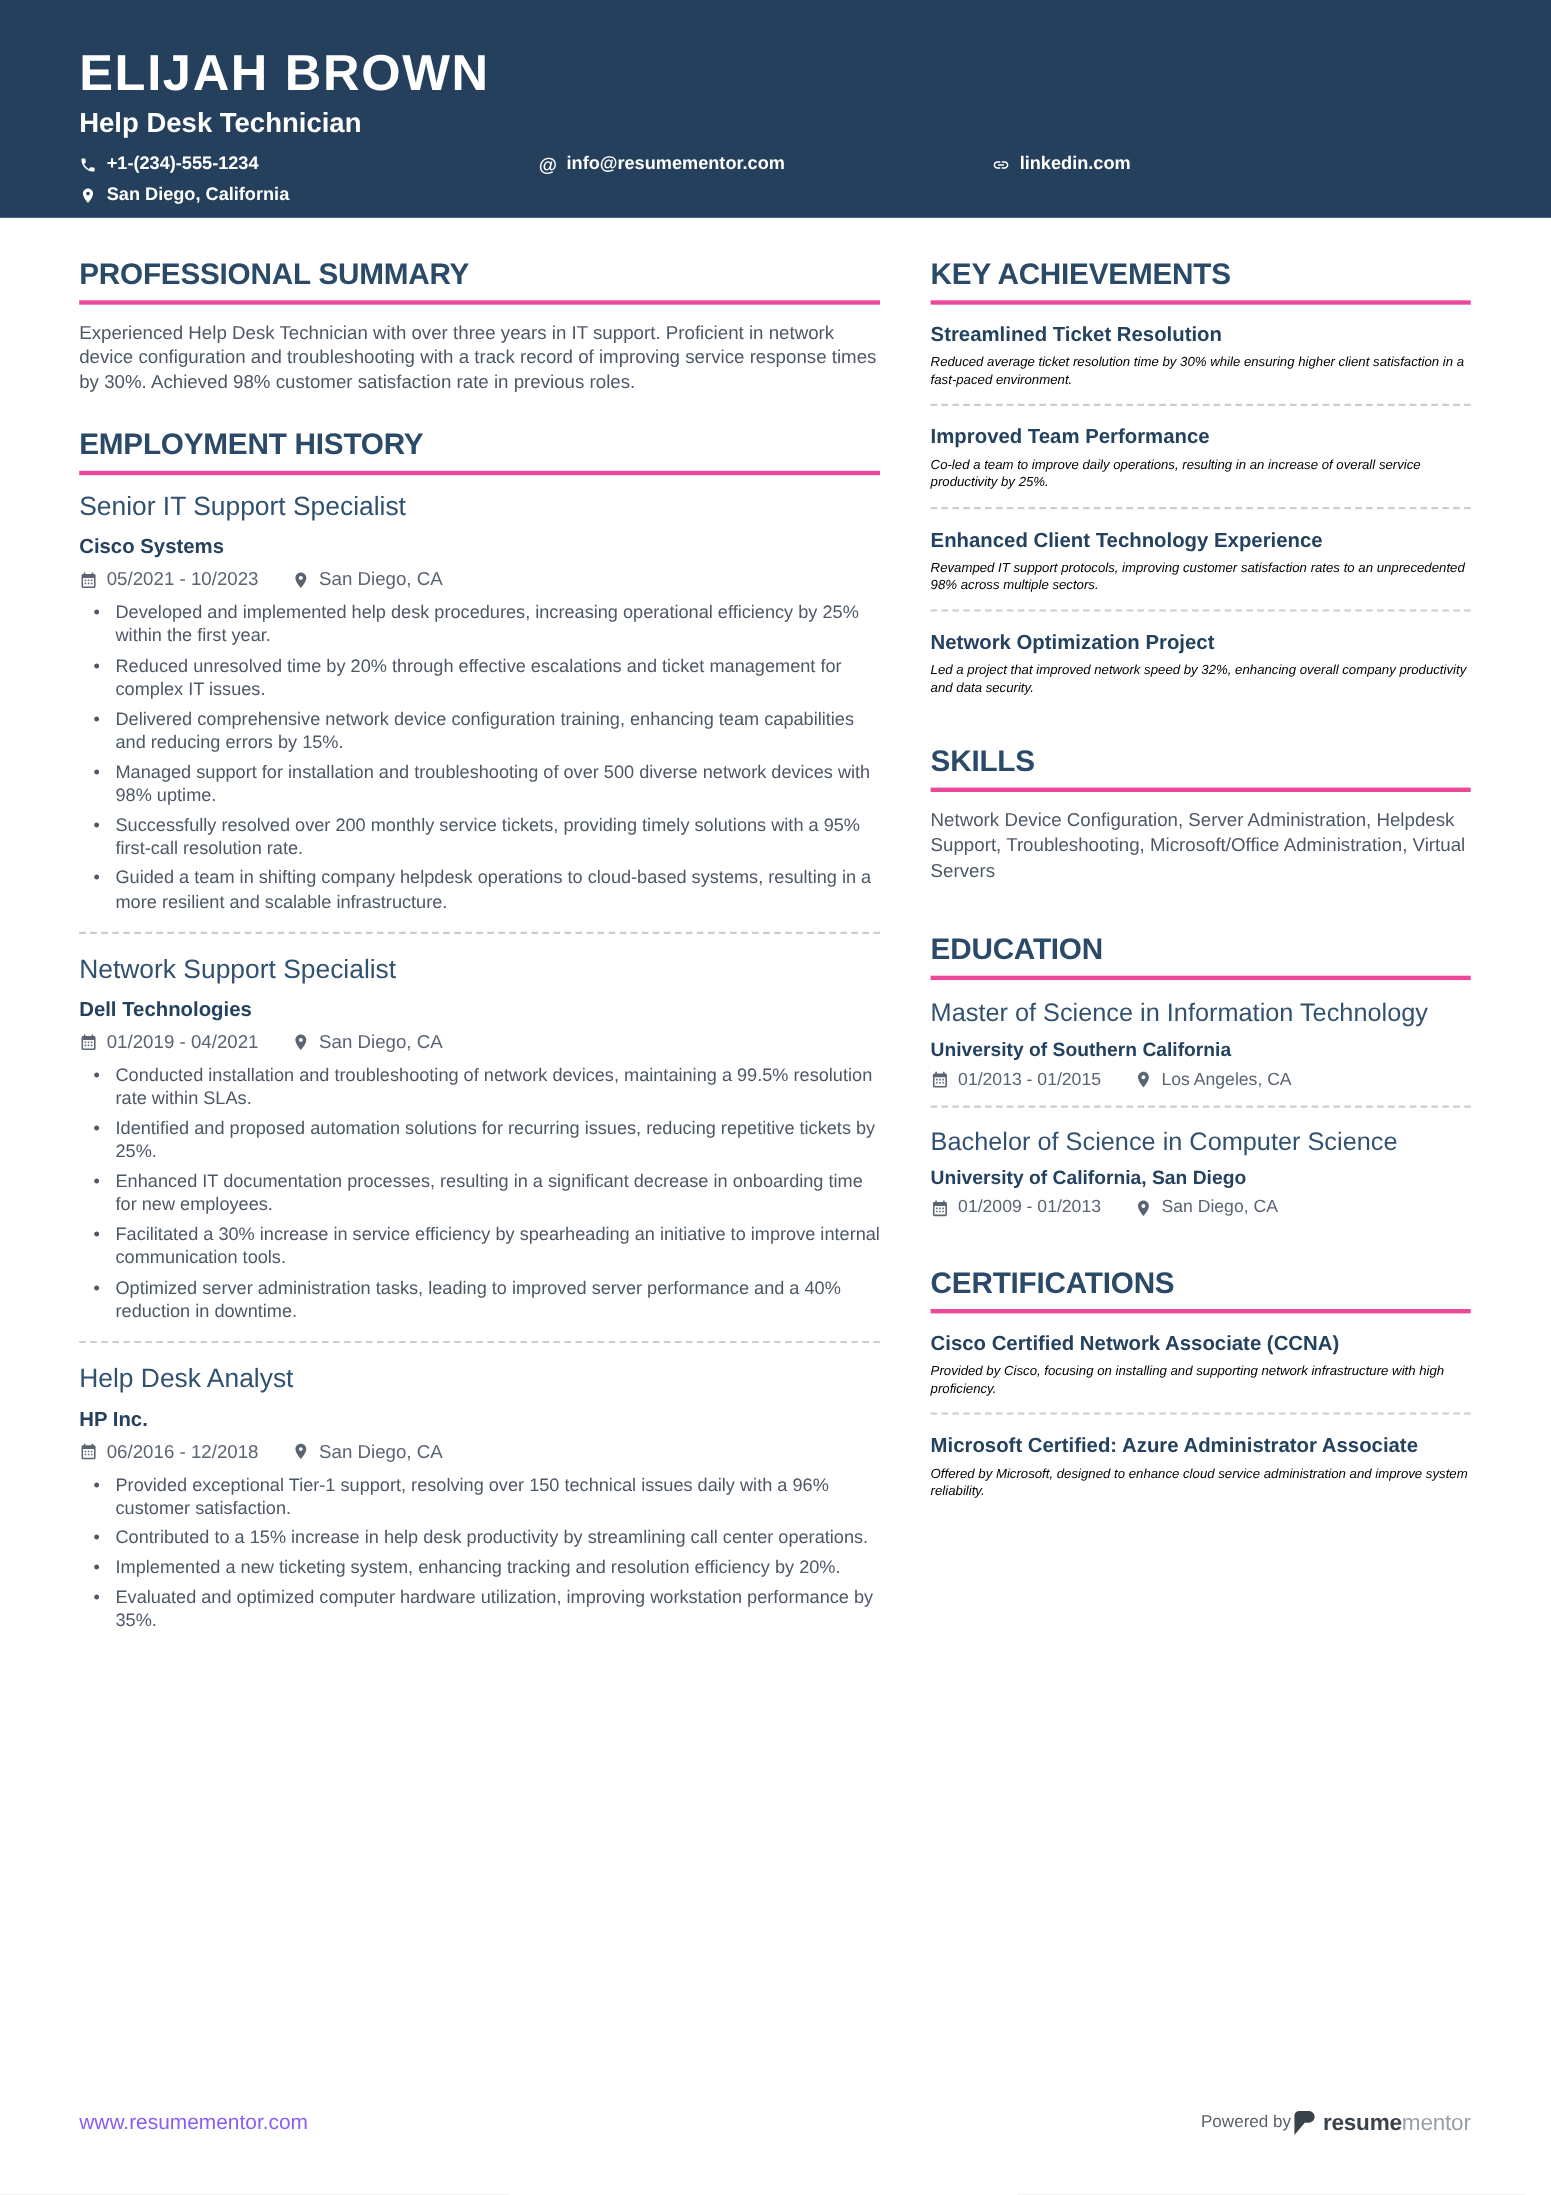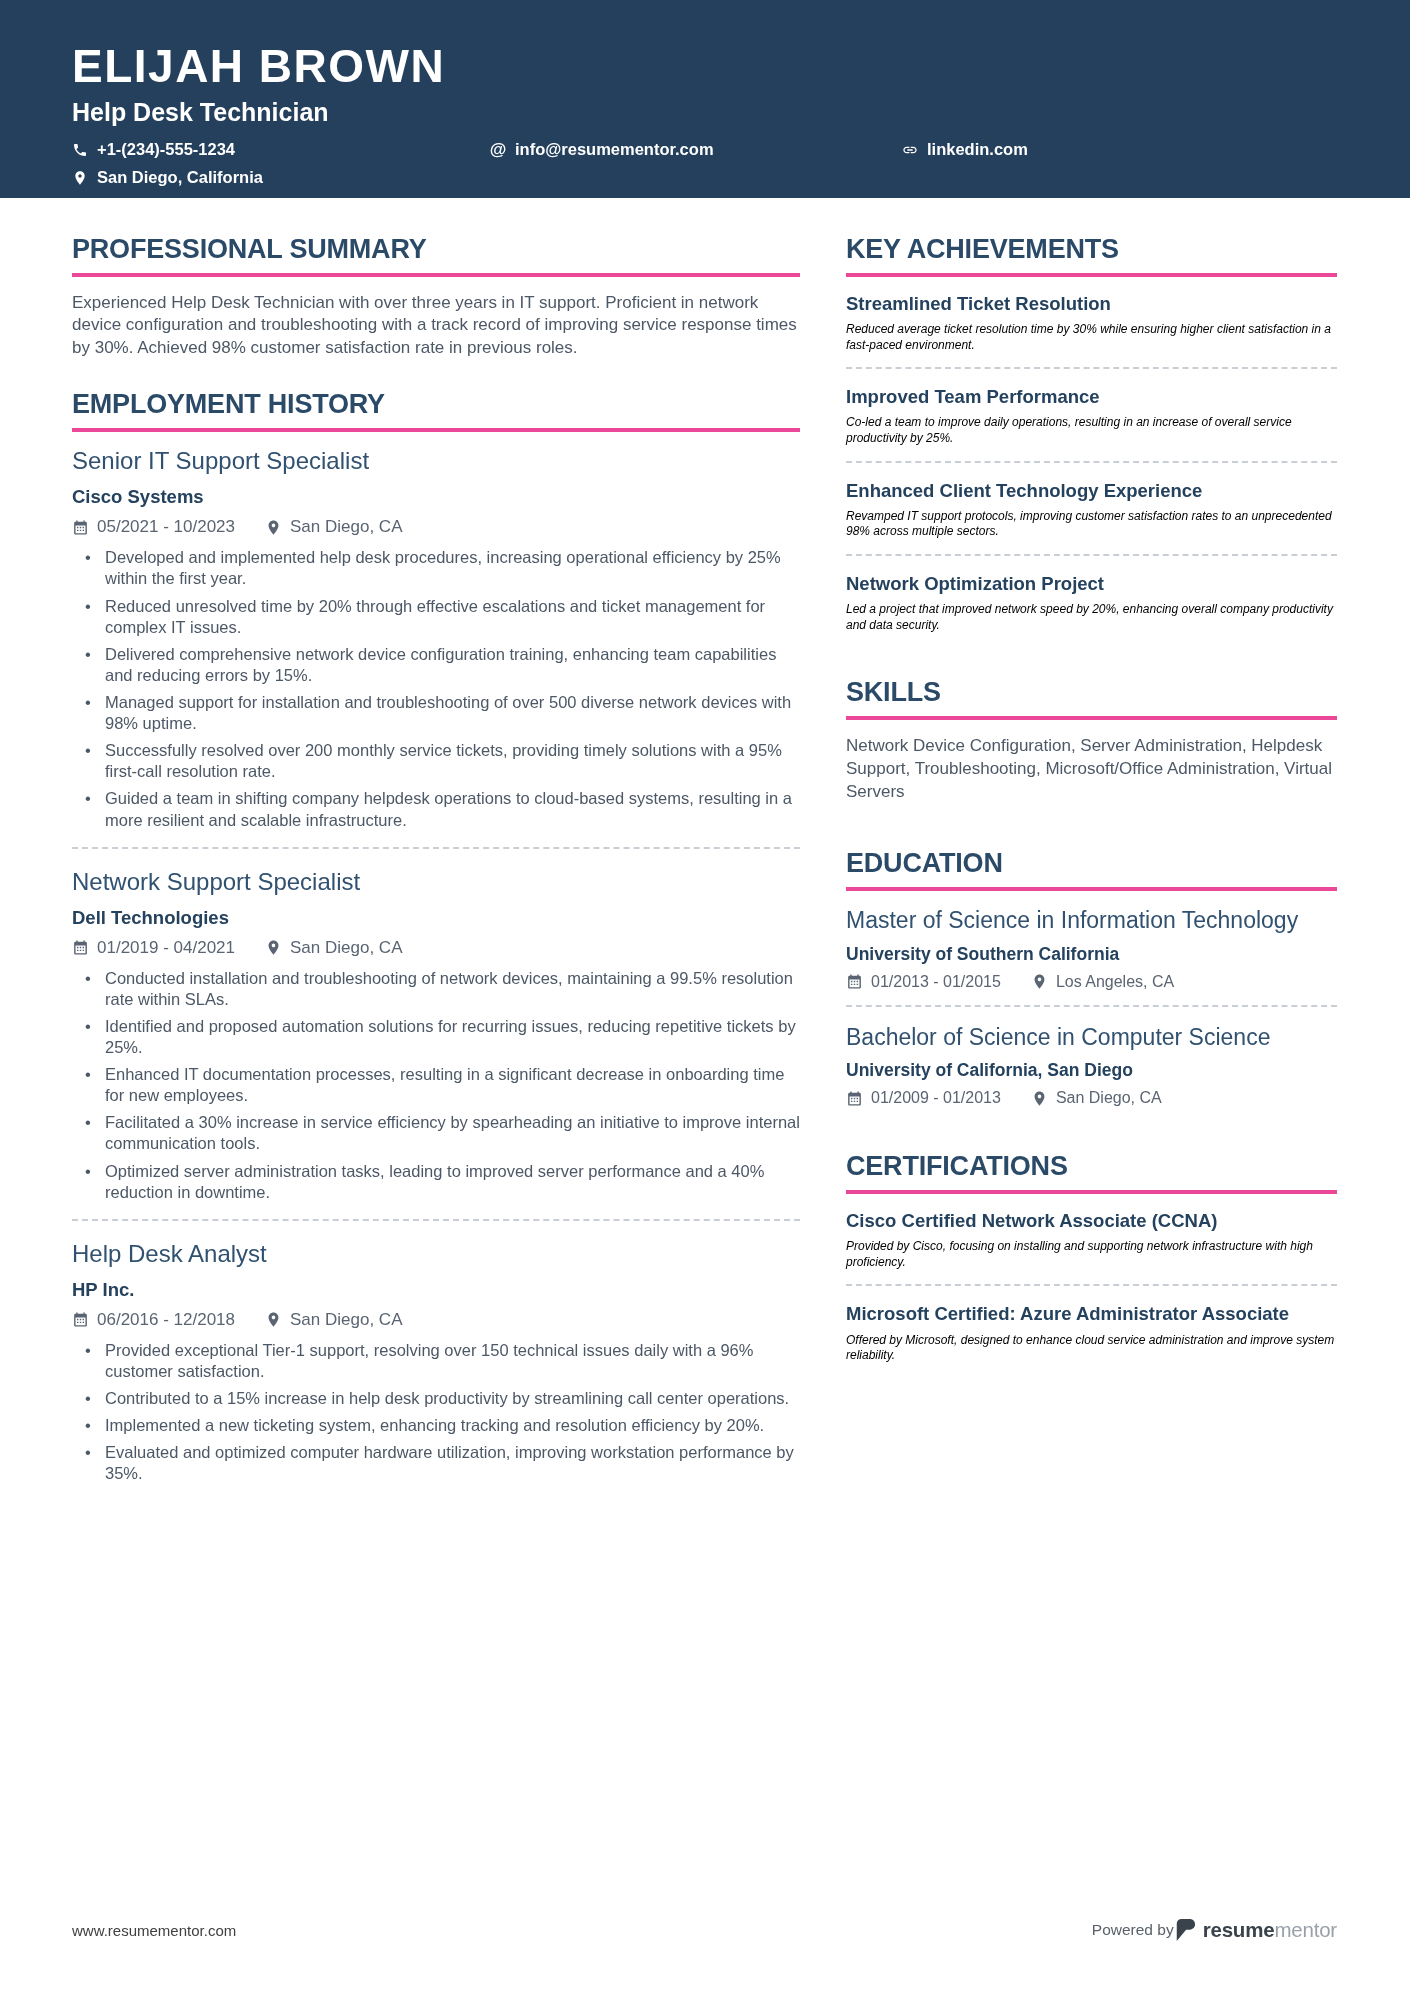--- a/index.html
+++ b/index.html
@@ -65,21 +65,21 @@
   .degree { font-size: 23px; font-weight: 500; color: #315170; line-height: 1.24; margin-bottom: 9px; }
   .school { font-size: 17.5px; font-weight: 700; color: #24415E; margin-bottom: 8px; }
   .edu-meta { font-size: 16px; }
   .skills-text { font-size: 17px; line-height: 1.35; color: #4D5866; }
   .mt-lg { margin-top: 44px; }
   
   .footer {
     position: absolute; left: 72px; right: 73px; bottom: 52px;
     display: flex; justify-content: space-between; align-items: center;
   }
-  .footer-site { font-size: 15px; color: #404040; text-decoration: none; text-align: center; }
+  .footer-site { font-size: 19px; color: #8b5cf6; text-decoration: none; text-align: center; }
   .footer-right { display: flex; align-items: center; }
   .powered { font-size: 15.5px; color: #5A6169; }
   .logo { display: inline-flex; align-items: center; gap: 7px; }
   .logo svg { width: 22px; height: 26px; display: block; }
   .logo-text { font-size: 20.5px; letter-spacing: -0.2px; }
   .logo-bold  { font-weight: 800; color: #3A434C; }
   .logo-light { font-weight: 500; color: #99A0A8; }
 </style>
 </head>
 <body>
@@ -250,21 +250,21 @@
           <div class="ach-text">Co-led a team to improve daily operations, resulting in an increase of overall service productivity by 25%.</div>
         </div>
         <div class="dashed-sm"></div>
         <div>
           <div class="ach-title">Enhanced Client Technology Experience</div>
           <div class="ach-text">Revamped IT support protocols, improving customer satisfaction rates to an unprecedented 98% across multiple sectors.</div>
         </div>
         <div class="dashed-sm"></div>
         <div>
           <div class="ach-title">Network Optimization Project</div>
-          <div class="ach-text">Led a project that improved network speed by 20%, enhancing overall company productivity and data security.</div>
+          <div class="ach-text">Led a project that improved network speed by 32%, enhancing overall company productivity and data security.</div>
         </div>
       </div>
 
       <div class="section mt-lg">
         <div class="section-title">SKILLS</div>
         <p class="skills-text">Network Device Configuration, Server Administration, Helpdesk Support, Troubleshooting, Microsoft/Office Administration, Virtual Servers</p>
       </div>
 
       <div class="section mt-lg">
         <div class="section-title">EDUCATION</div>

